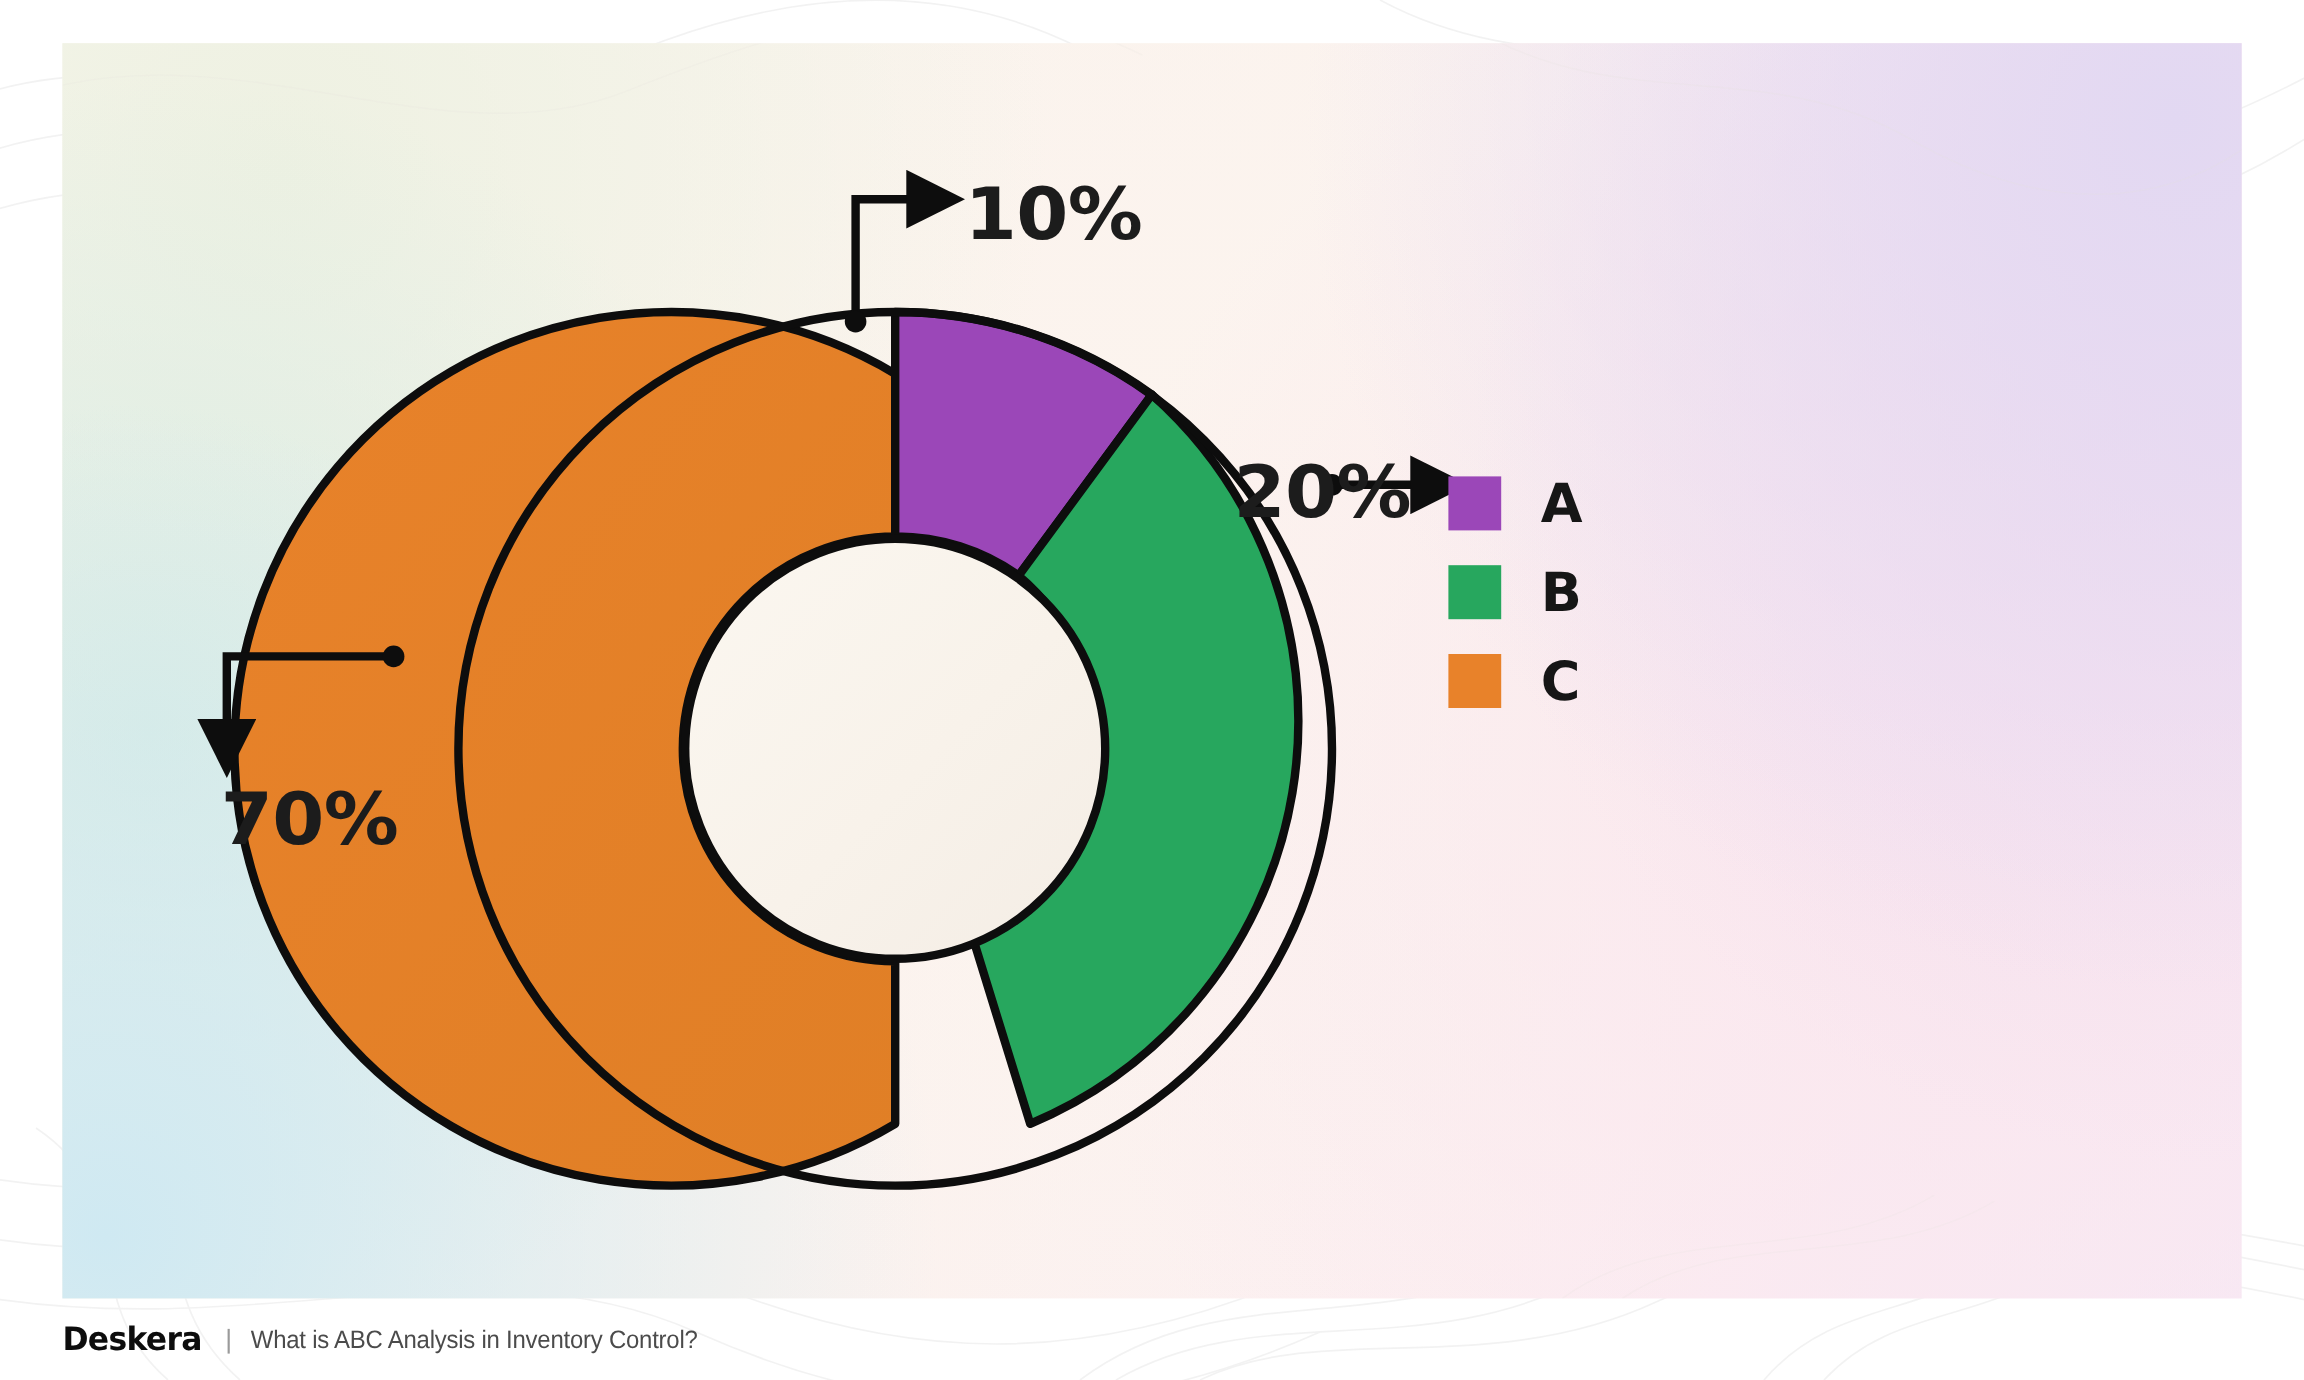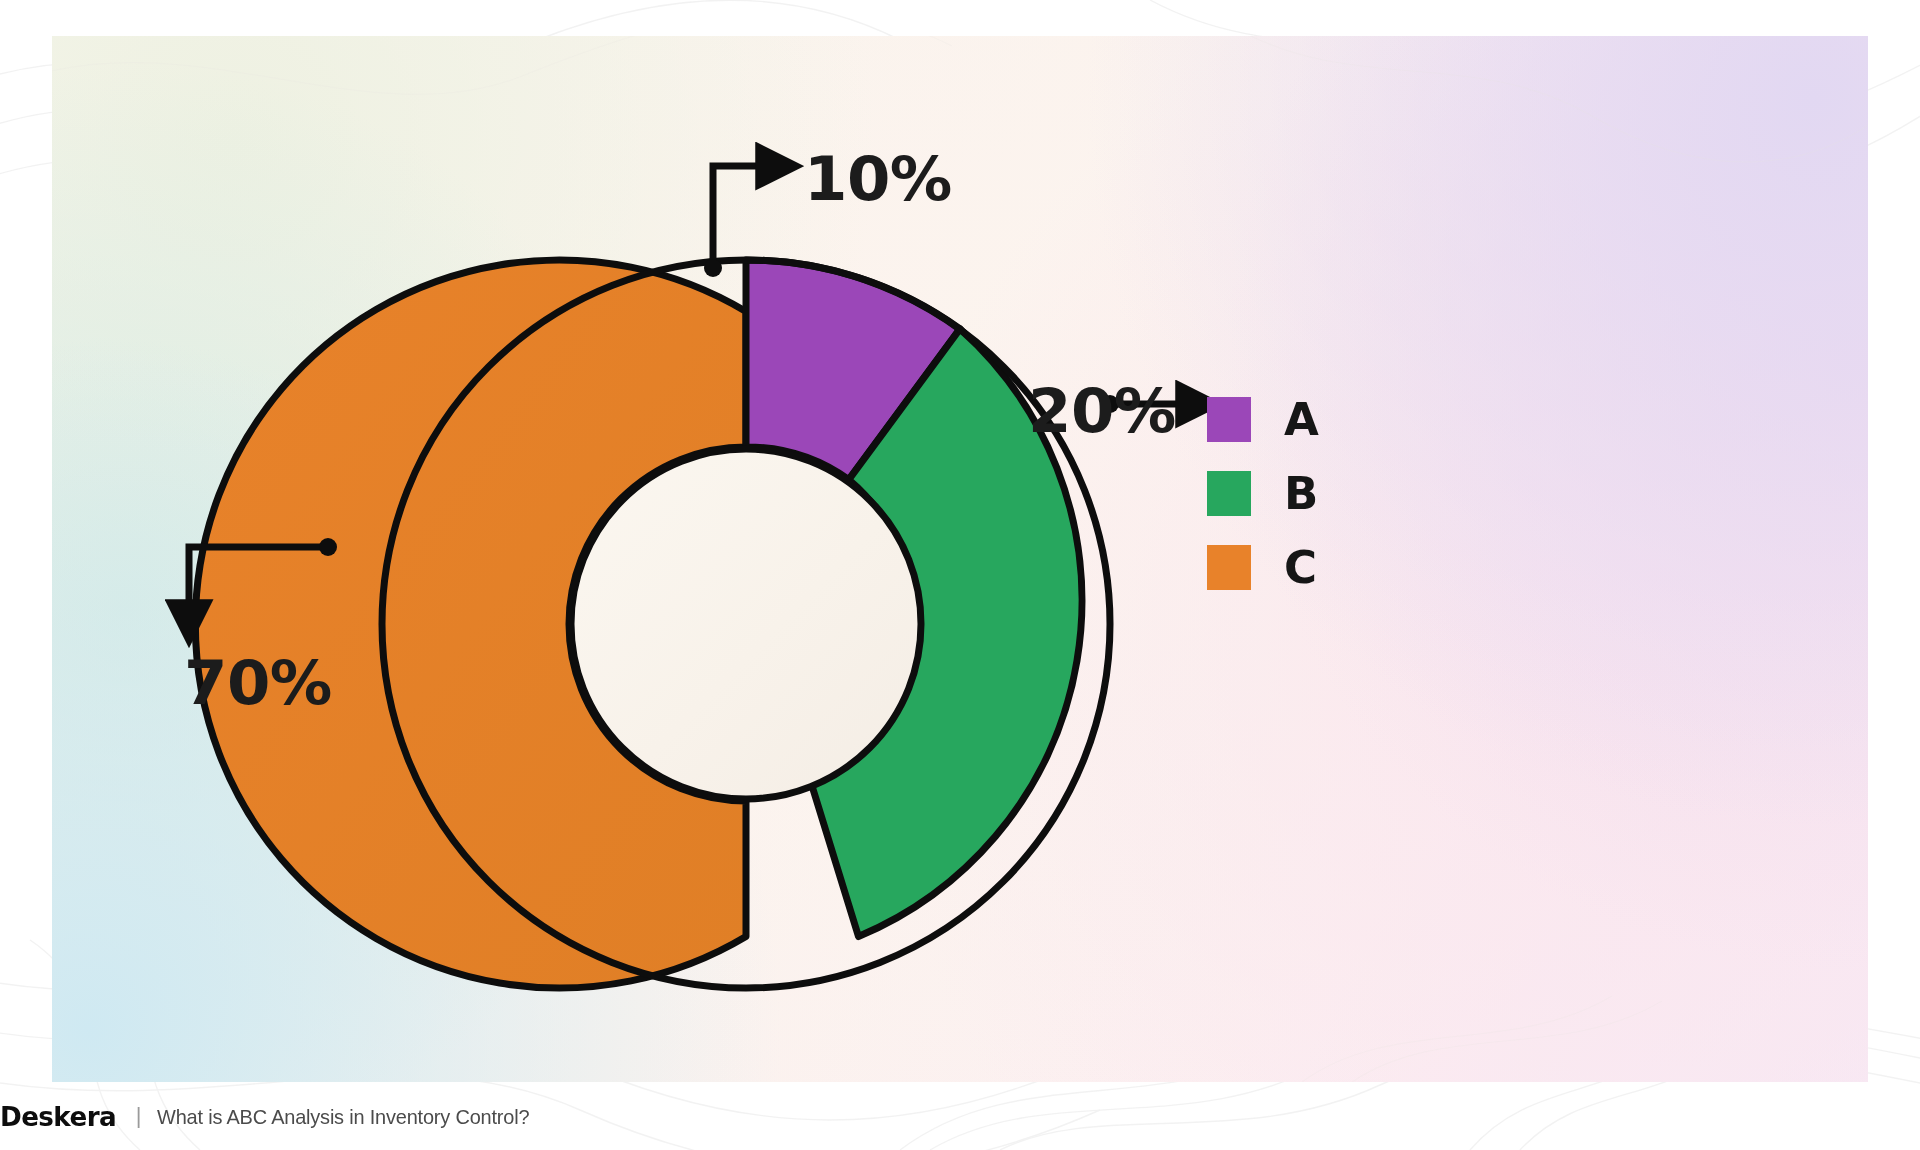--- a/index.html
+++ b/index.html
@@ -119,20 +119,21 @@
     top: 1082px;
     width: 1920px;
     height: 68px;
     display: flex;
     align-items: center;
     background: transparent;
   }
   #footer-inner {
     display: flex;
     align-items: center;
+    margin-left: 52px;
     gap: 14px;
   }
   #brand {
     color: #0d0d0d;
     font-family: "DejaVu Sans", sans-serif;
     font-weight: 700;
     font-size: 27px;
     letter-spacing: -0.6px;
     line-height: 1;
     transform: scaleX(0.97);

